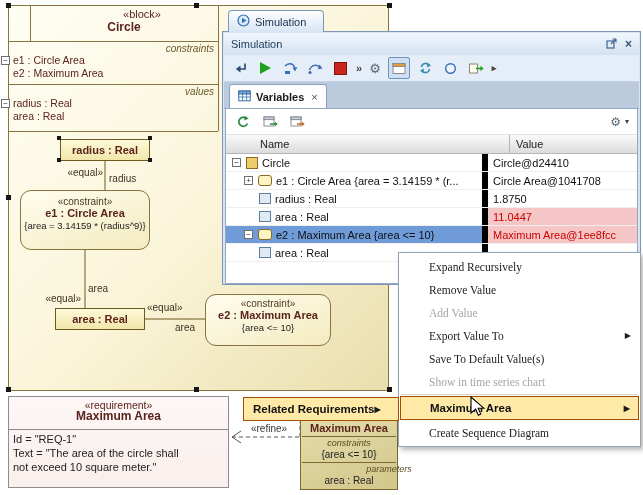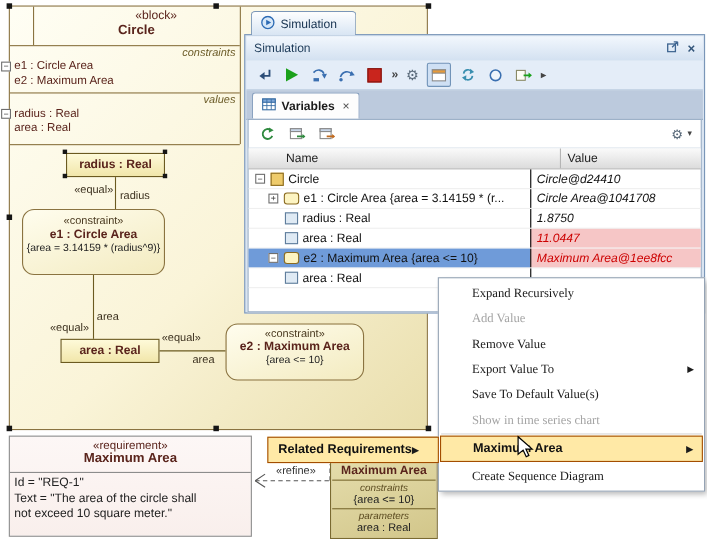--- a/index.html
+++ b/index.html
@@ -61,21 +61,21 @@
   #vtab .x{font-weight:normal;color:#555;margin-left:2px;}
   #pane{position:absolute;left:2px;top:76px;width:413px;height:176px;box-sizing:border-box;background:#fff;border:1px solid #93a9c2;}
   #ptb{height:26px;border-bottom:1px solid #dbe3ec;display:flex;align-items:center;gap:9px;padding:0 8px;box-sizing:border-box;}
   #ptb .grow{flex:1;}
   #thead{display:flex;height:19px;background:linear-gradient(180deg,#fafafa,#dcdcdc);border-bottom:1px solid #b5b5b5;
      font-size:11px;color:#222;box-sizing:border-box;}
   .hc{padding:3px 0 0 6px;box-sizing:border-box;}
   .hc.name{width:256px;border-right:1px solid #b5b5b5;margin-left:28px;}
   .vrow{display:flex;height:18px;font-size:11px;align-items:stretch;border-bottom:1px solid #efefef;box-sizing:border-box;}
   .vname{width:256px;display:flex;align-items:center;overflow:hidden;white-space:nowrap;box-sizing:border-box;padding-left:4px;color:#111;}
-  .vval{flex:1;display:flex;align-items:center;padding-left:5px;border-left:1px solid #000000;overflow:hidden;white-space:nowrap;box-sizing:border-box;color:#111;font-style:italic;}
+  .vval{flex:1;display:flex;align-items:center;padding-left:5px;border-left:6px solid #000000;overflow:hidden;white-space:nowrap;box-sizing:border-box;color:#111;}
   .vval.err{background:#f6c6c6;color:#cc0000;}
   .vrow.sel .vname{background:#6f9bd9;}
   .rexp{display:inline-block;flex:none;width:9px;height:9px;background:#fff;border:1px solid #6f6f6f;font-size:8px;line-height:7px;
      text-align:center;color:#333;box-sizing:border-box;margin-right:4px;}
   .sp{display:inline-block;flex:none;}
   .icb{display:inline-block;flex:none;width:10px;height:10px;background:#eecb6b;border:1px solid #8a6a20;margin:0 4px 0 1px;}
   .icc{display:inline-block;flex:none;width:12px;height:9px;border:1px solid #8a6a20;border-radius:3px;background:#fdf4c2;margin:0 4px 0 1px;}
   .icv{display:inline-block;flex:none;width:10px;height:9px;border:1px solid #5f7d9c;background:#dfeaf4;margin:0 4px 0 1px;}
 
   
@@ -170,21 +170,21 @@
   <div class="txt" style="left:13px;top:433px;font-size:11px;color:#222;z-index:4;">Id = "REQ-1"</div>
   <div class="txt" style="left:13px;top:447px;font-size:11px;color:#222;z-index:4;">Text = "The area of the circle shall</div>
   <div class="txt" style="left:13px;top:461px;font-size:11px;color:#222;z-index:4;">not exceed 10 square meter."</div>
 
   <div id="tanbox">
     <div class="txt ctr maroon" style="left:0;top:24px;width:96px;font-size:11px;font-weight:bold;">Maximum Area</div>
     <div class="thl" style="top:38px;"></div>
     <div class="txt ctr ital" style="left:0;top:40px;width:96px;font-size:9px;color:#5a4a20;">constraints</div>
     <div class="txt ctr" style="left:0;top:51px;width:96px;font-size:10px;color:#222;">{area &lt;= 10}</div>
     <div class="thl" style="top:64px;"></div>
-    <div class="txt ctr ital" style="left:0;top:66px;width:96px;font-size:9px;color:#5a4a20;">parameters</div>
+    <div class="txt ctr ital" style="left:0;top:66px;width:96px;font-size:9px;color:#5a4a20;padding-left:40px;">parameters</div>
     <div class="txt ctr" style="left:0;top:77px;width:96px;font-size:10px;color:#222;">area : Real</div>
   </div>
 
   <div id="simwin">
     <div id="simtab">
       <span><svg width="13" height="13">
             <circle cx="6.5" cy="6.5" r="5.5" fill="#d6e7f8" stroke="#2d6bb4" stroke-width="1.2"></circle>
             <path d="M5 4 L9.5 6.5 L5 9 Z" fill="#2d6bb4"></path>
           </svg></span>
       <span>Simulation</span>
@@ -363,25 +363,25 @@
             </div>
         </div>
       </div>
     </div>
   </div>
 
   <div id="menu">
     <div class="mi">
         <span>Expand Recursively</span>
       </div>
+    <div class="mi">
+        <span>Remove Value</span>
+      </div>
     <div class="mi dis">
         <span>Add Value</span>
-      </div>
-    <div class="mi">
-        <span>Remove Value</span>
       </div>
     <div class="mi">
         <span>Export Value To</span>
         <span class="grow"></span>
         <span class="sub">▶</span>
       </div>
     <div class="mi">
         <span>Save To Default Value(s)</span>
       </div>
     <div class="mi dis">

